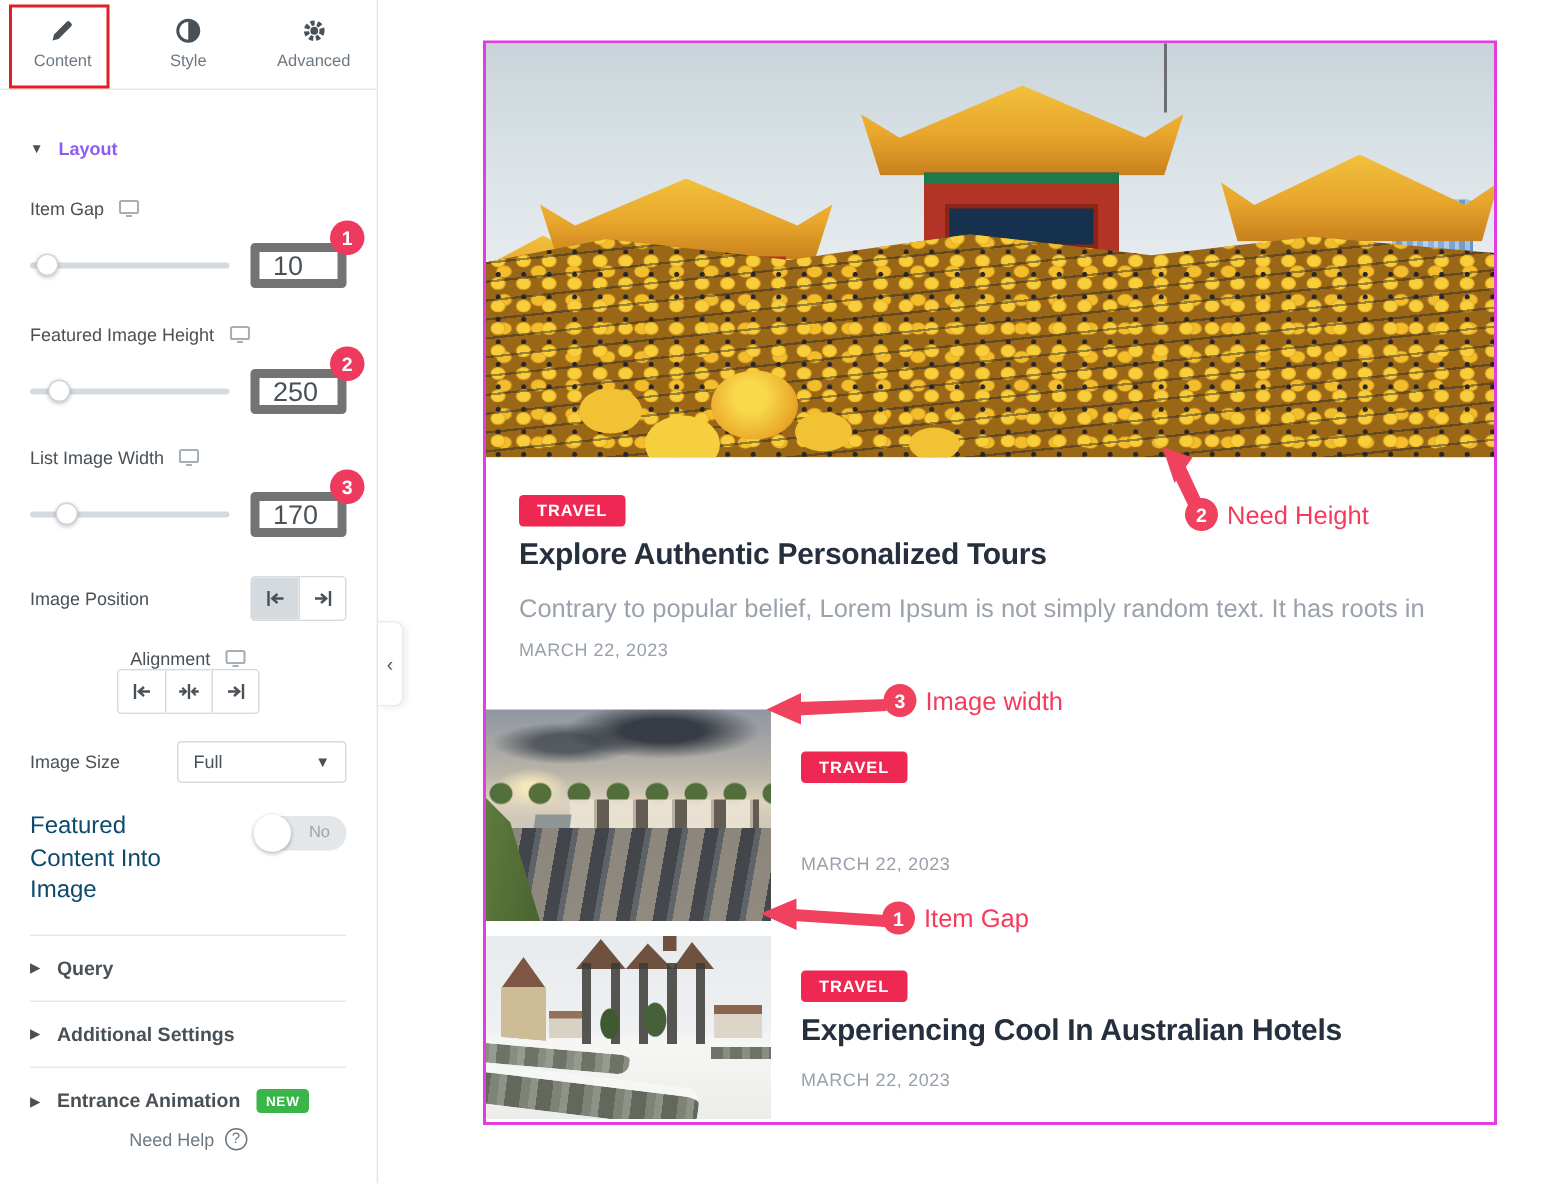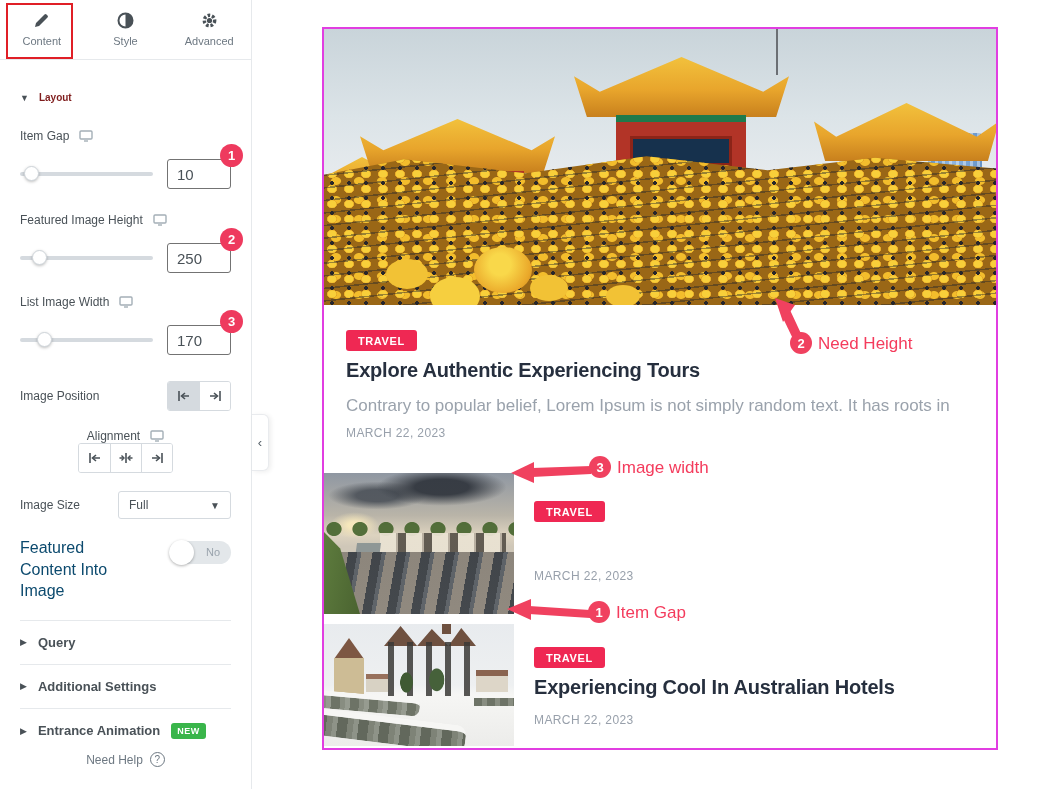--- a/index.html
+++ b/index.html
@@ -16,31 +16,31 @@
 
   .tabs { height:60px; display:flex; border-bottom:1px solid #e6e9ec; position:relative; }
   .tab { flex:1; display:flex; flex-direction:column; align-items:center; justify-content:center; gap:6px; cursor:pointer; }
   .tab .t-label { font-size:11px; color:#6d7882; }
   .tab svg { display:block; }
   .tab-highlight { position:absolute; left:6px; top:3px; width:67px; height:56px; border:2px solid #e01f26; pointer-events:none; }
 
   .panel-body { padding:0 20px; }
   .section-head { margin-top:32px; display:flex; align-items:center; gap:10px; cursor:pointer; }
   .section-head .tri { font-size:9px; color:#495157; }
-  .section-head .s-title { font-size:10px; font-weight:bold; color:#7f1d1d; }
+  .section-head .s-title { font-size:12px; font-weight:bold; color:#8b5cf6; }
 
   .ctrl-label-row { margin-top:26px; display:flex; align-items:center; gap:10px; }
   .ctrl-label { font-size:12px; color:#495157; }
   .monitor { color:#a4afb7; display:inline-flex; }
 
   .slider-row { margin-top:16px; display:flex; align-items:center; }
   .slider { position:relative; flex:1; height:4px; background:#d5dadf; border-radius:2px; margin-right:14px; cursor:pointer; }
   .slider .knob { position:absolute; top:-6px; width:15px; height:15px; background:#fff; border:1px solid #cfd5da; border-radius:50%; box-shadow:0 1px 3px rgba(0,0,0,.25); }
   .num-wrap { position:relative; }
-  .num-input { width:64px; height:30px; border:1px solid #737373; border-radius:3px; font-size:15px; color:#495157; padding-left:9px; outline:none; font-family:"Liberation Sans",sans-serif; }
+  .num-input { width:64px; height:30px; border:6px solid #737373; border-radius:3px; font-size:18px; color:#495157; padding-left:9px; outline:none; font-family:"Liberation Sans",sans-serif; }
   .num-badge { position:absolute; top:-15px; right:-12px; width:23px; height:23px; background:#ee3a5e; color:#fff; font-size:13px; font-weight:bold; border-radius:50%; display:flex; align-items:center; justify-content:center; }
 
   .inline-row { margin-top:26px; display:flex; align-items:center; justify-content:space-between; }
   .btn-group { display:flex; border:1px solid #d5dadf; border-radius:3px; overflow:hidden; }
   .bg-btn { width:31px; height:28px; display:flex; align-items:center; justify-content:center; background:#fff; cursor:pointer; border-left:1px solid #d5dadf; color:#556068; }
   .bg-btn:first-child { border-left:none; }
   .bg-btn.active { background:#d5dadf; }
 
   .select-box { width:113px; height:28px; border:1px solid #d5dadf; border-radius:3px; display:flex; align-items:center; justify-content:space-between; padding:0 10px; cursor:pointer; }
   .select-box .sel-val { font-size:12px; color:#495157; }
@@ -357,21 +357,21 @@
     <div class="t-pav"></div>
     <div class="gold-roof r4"></div>
     <div class="gold-roof r2"></div>
     <div class="gold-roof r5"></div>
     <div class="t-lanterns"></div>
     <div class="t-bigl"></div>
   </div>
   <div class="p-abs" style="left:22px; top:301px;">
     <span class="cat-badge">TRAVEL</span>
   </div>
-  <div class="p-abs post-title" style="left:22px; top:330px;">Explore Authentic Experiencing Tours</div>
+  <div class="p-abs post-title" style="left:22px; top:330px;">Explore Authentic Personalized Tours</div>
   <div class="p-abs post-excerpt" style="left:22px; top:367px;">Contrary to popular belief, Lorem Ipsum is not simply random text. It has roots in</div>
   <div class="p-abs post-date" style="left:22px; top:397px;">MARCH 22, 2023</div>
 
   <div class="ph ph-boat">
     <div class="b-clouds"></div>
     <div class="b-trees"></div>
     <div class="b-bldg"></div>
     <div class="b-canal"></div>
     <div class="b-dock"></div>
     <div class="b-grass"></div>

